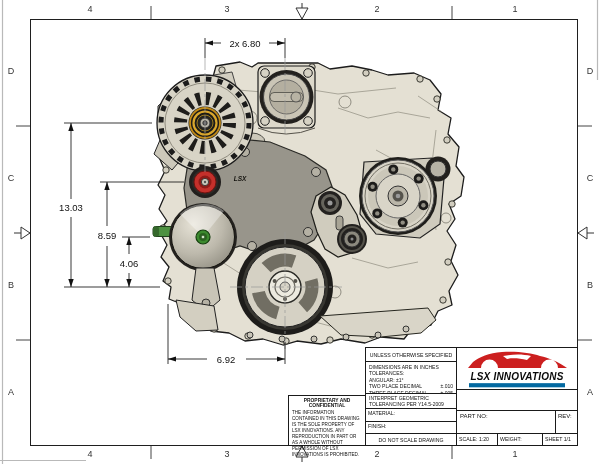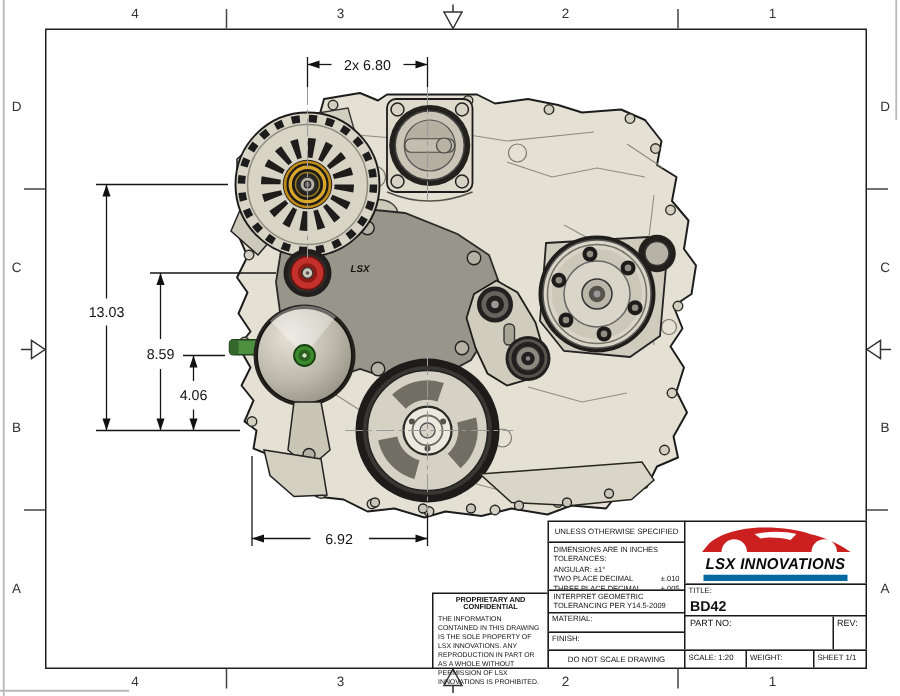--- a/index.html
+++ b/index.html
@@ -361,24 +361,20 @@
 
   <div class="cell" style="left:456px;top:347px;width:122px;height:43px;">
     <svg width="104" height="22" viewBox="0 0 104 22" style="display:block;margin:1px auto 0 auto;">
       <path d="M3,19 L8,13 C14,8 24,4 37,3 C52,2 66,4 75,7 C84,9 93,13 99,17 L102,19 L93,19 A8.5,8.5 0 0 0 76,19 L33,19 A8.5,8.5 0 0 0 16,19 Z" fill="#cc1f1f"></path>
       <path d="M38,7 C48,5 58,5 66,7 L62,11 C54,9 46,9 42,10 Z" fill="#ffffff"></path>
     </svg>
     <div class="center">
         <span class="brandtxt">LSX INNOVATIONS</span>
       </div>
   </div>
-  <div class="cell" style="left:456px;top:389px;width:122px;height:22px;">
-    <div class="tb-label">TITLE:</div>
-    <div class="bd42">BD42</div>
-  </div>
   <div class="cell" style="left:456px;top:410px;width:122px;height:24px;">
     <div style="font-size:6px;padding:2px 3px;">PART NO:</div>
     <div style="position:absolute;right:0;top:0;width:22px;height:100%;border-left:1px solid #1a1a1a;box-sizing:border-box;">
       <div style="font-size:6px;padding:2px 2px;">REV:</div>
     </div>
   </div>
   <div class="cell" style="left:456px;top:433px;width:122px;height:13px;display:flex;">
     <div style="width:41px;border-right:1px solid #1a1a1a;font-size:5.2px;padding:2px 2px;box-sizing:border-box;">SCALE: 1:20</div>
     <div style="width:45px;border-right:1px solid #1a1a1a;font-size:5.2px;padding:2px 2px;box-sizing:border-box;">WEIGHT:</div>
     <div style="flex:1;font-size:5.2px;padding:2px 2px;">SHEET 1/1</div>

